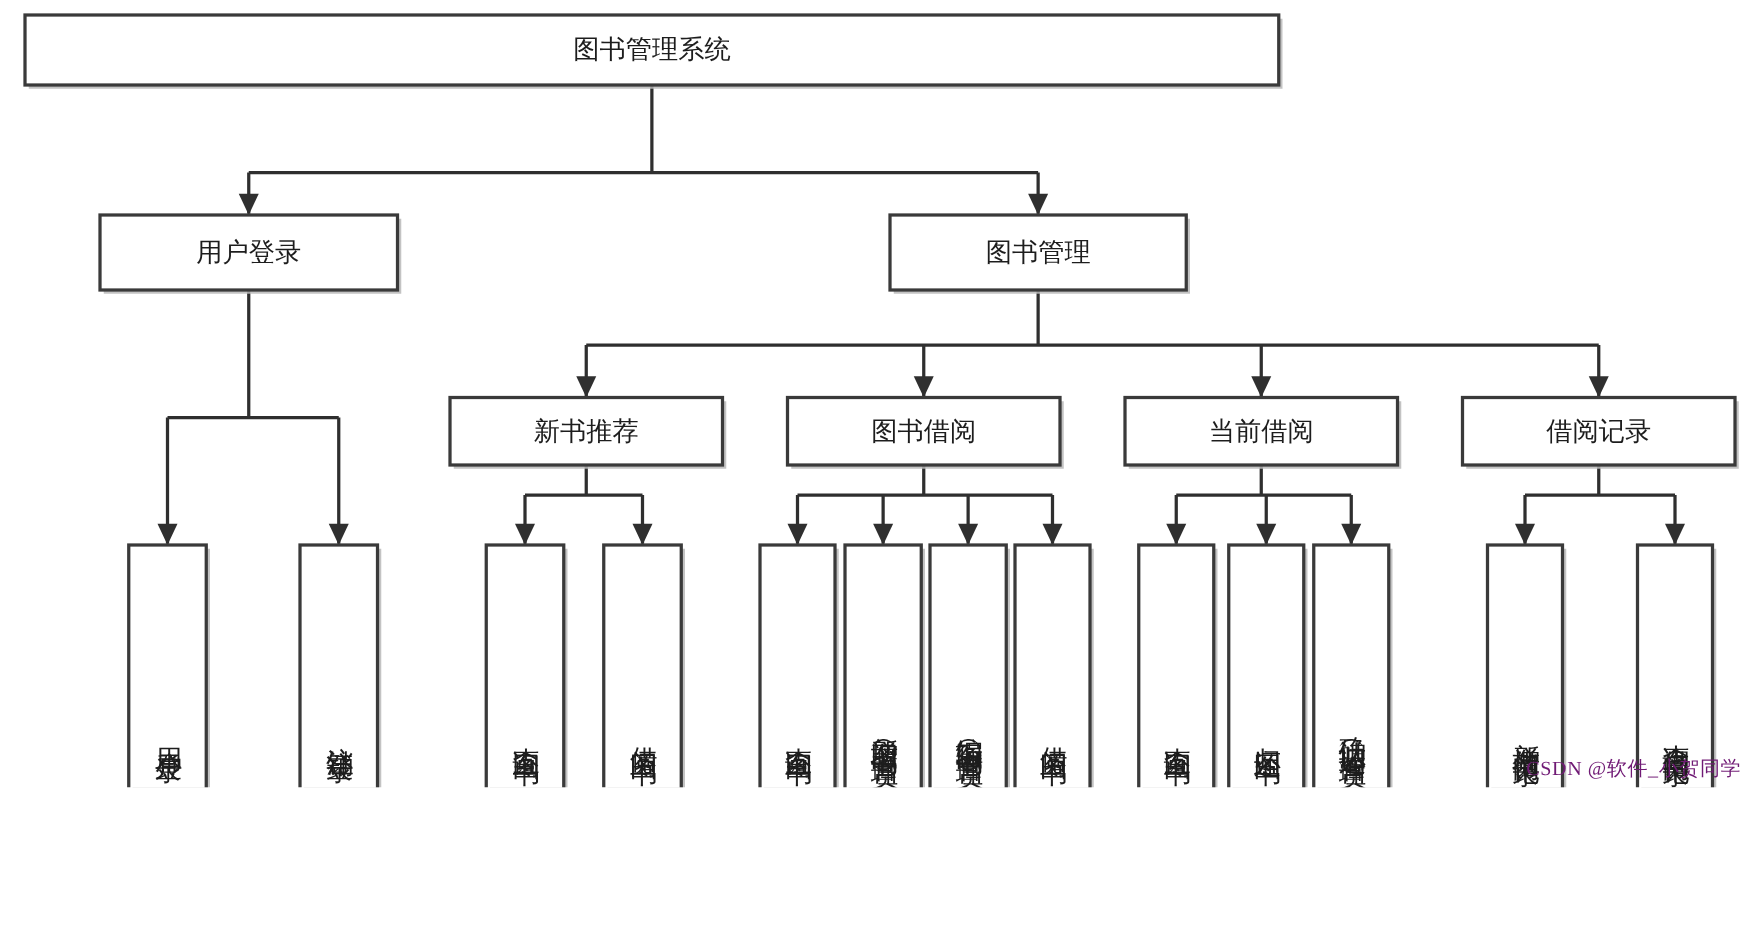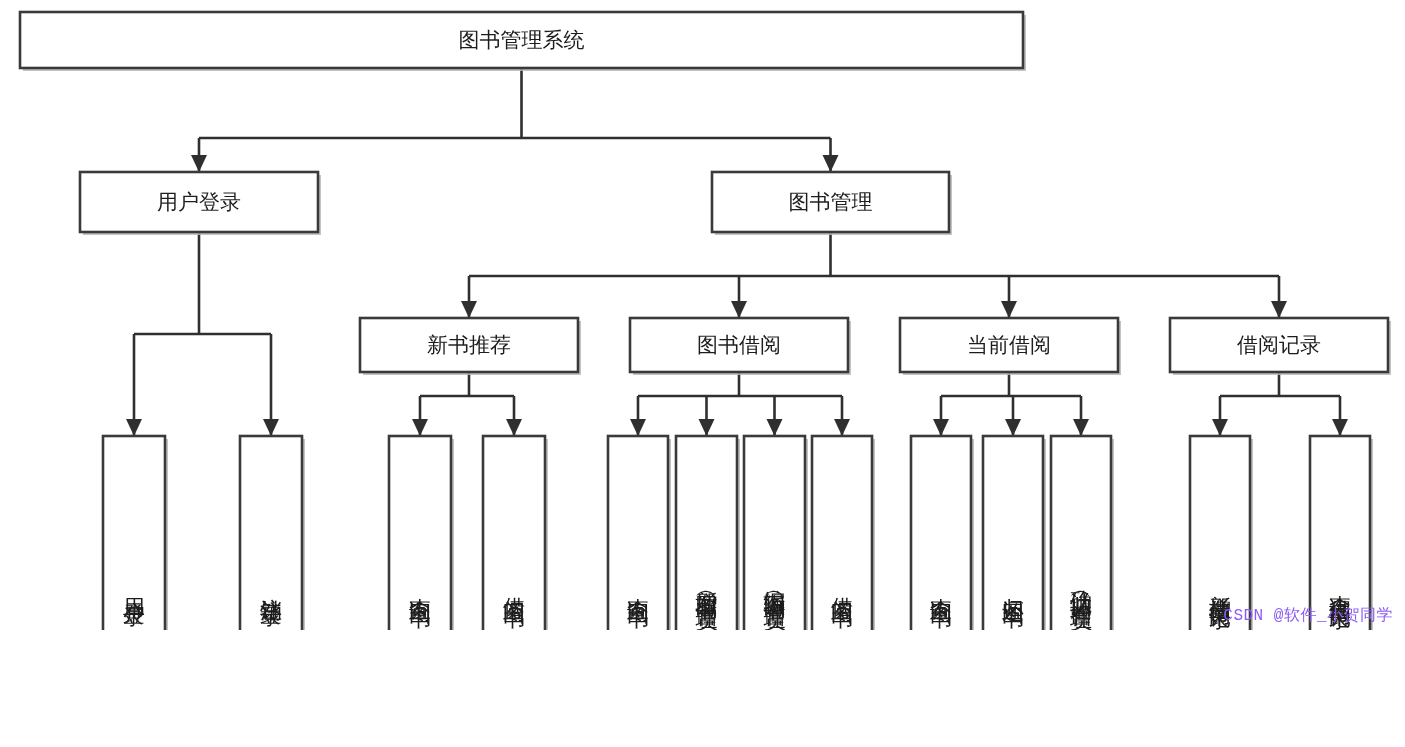--- a/index.html
+++ b/index.html
@@ -64,23 +64,23 @@
     display: flex;
     align-items: center;
     justify-content: center;
     white-space: nowrap;
     pointer-events: none;
   }
   .watermark {
     position: absolute;
     right: 12px;
     bottom: 4px;
-    font-family: Liberation Mono, monospace;
+    font-family: Liberation Serif, serif;
     font-size: 16px;
-    color: #8b5cf6;
+    color: #701a75;
     letter-spacing: 0.5px;
     white-space: nowrap;
     text-align: right;
   }
 </style>
 </head>
 <body>
 
 <div id="diagram-root">
 

